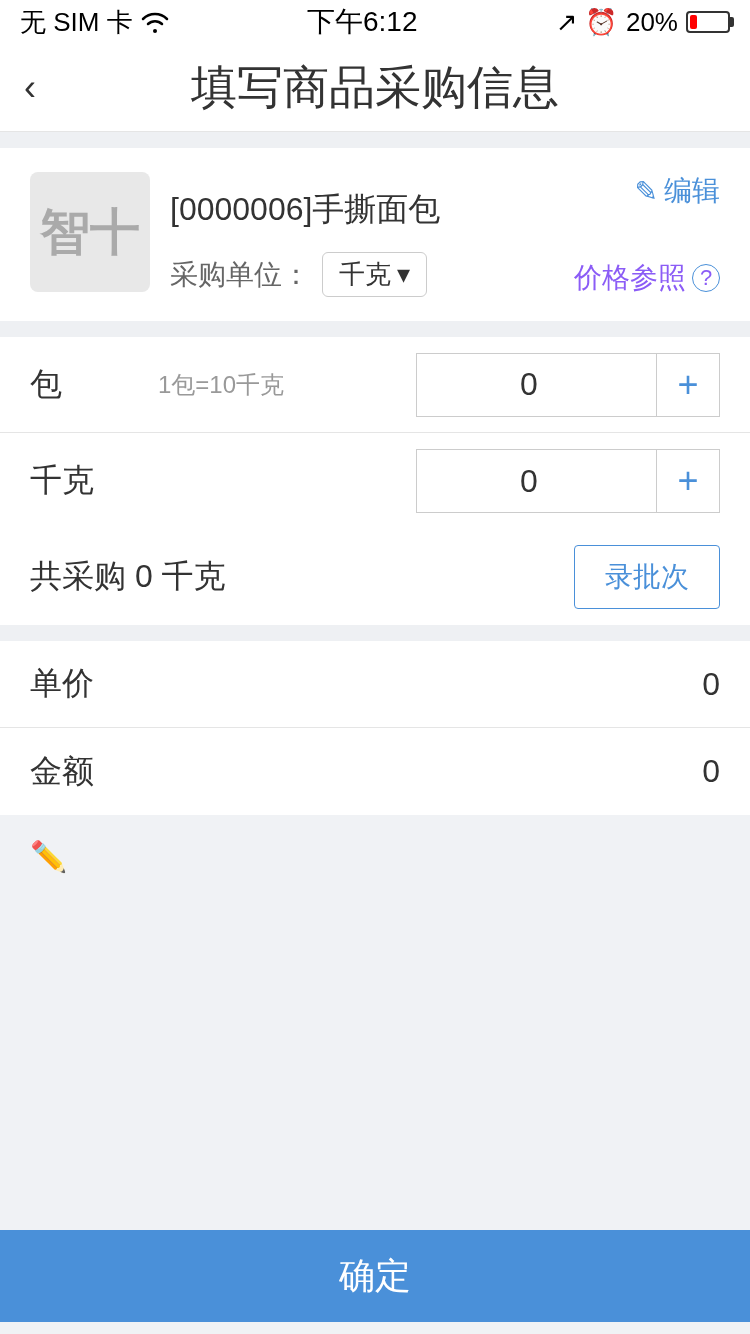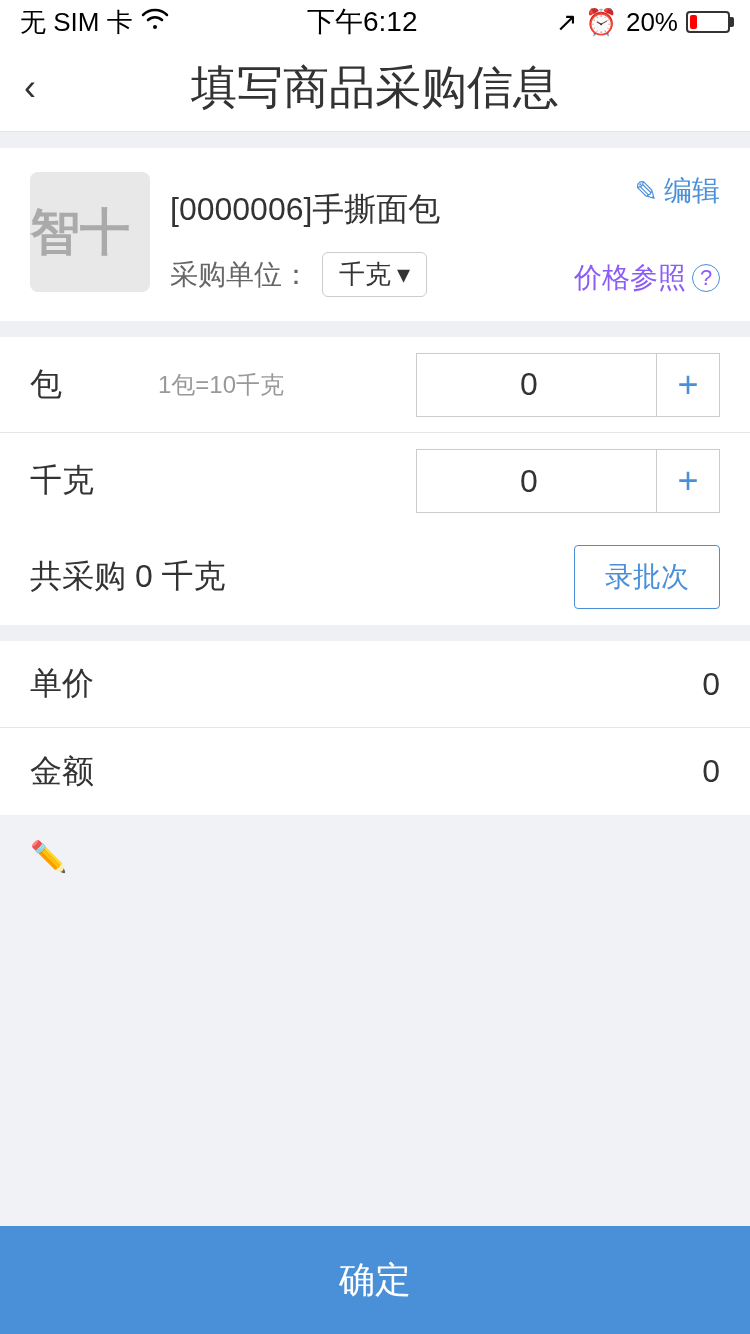--- a/index.html
+++ b/index.html
@@ -18,21 +18,21 @@
       width: 750px;
       height: 44px;
       background: #fff;
       display: flex;
       align-items: center;
       justify-content: space-between;
       padding: 0 20px;
       font-size: 26px;
       color: #000;
     }
-    .status-left { display: flex; align-items: flex-start; gap: 8px; }
+    .status-left { display: flex; align-items: flex-end; gap: 8px; }
     .status-center { font-weight: 500; font-size: 28px; }
     .status-right { display: flex; align-items: center; gap: 8px; font-size: 26px; }
     .battery-icon {
       display: inline-flex; align-items: center;
       width: 44px; height: 22px; border: 2px solid #333;
       border-radius: 4px; padding: 2px; position: relative;
     }
     .battery-icon::after {
       content: '';
       position: absolute; right: -6px; top: 50%;
@@ -81,20 +81,21 @@
       gap: 20px;
       position: relative;
     }
     .product-thumb {
       width: 120px;
       height: 120px;
       background: #e8e8e8;
       border-radius: 8px;
       display: flex;
       align-items: center;
+      justify-content: center;
       flex-shrink: 0;
     }
     .product-thumb-inner {
       color: #aaa;
       font-size: 50px;
       font-weight: bold;
       text-align: center;
       line-height: 1;
     }
     .product-info {
@@ -265,24 +266,24 @@
     
     .bottom-content {
       background: #f0f2f5;
       flex: 1;
       min-height: 400px;
     }
 
     
     .confirm-btn {
       position: fixed;
-      bottom: 0;
+      bottom: 12px;
       left: 0;
       width: 750px;
-      height: 108px;
+      height: 92px;
       background: #4a90d9;
       color: #fff;
       font-size: 36px;
       border: none;
       display: flex;
       align-items: center;
       justify-content: center;
       cursor: pointer;
     }
 

